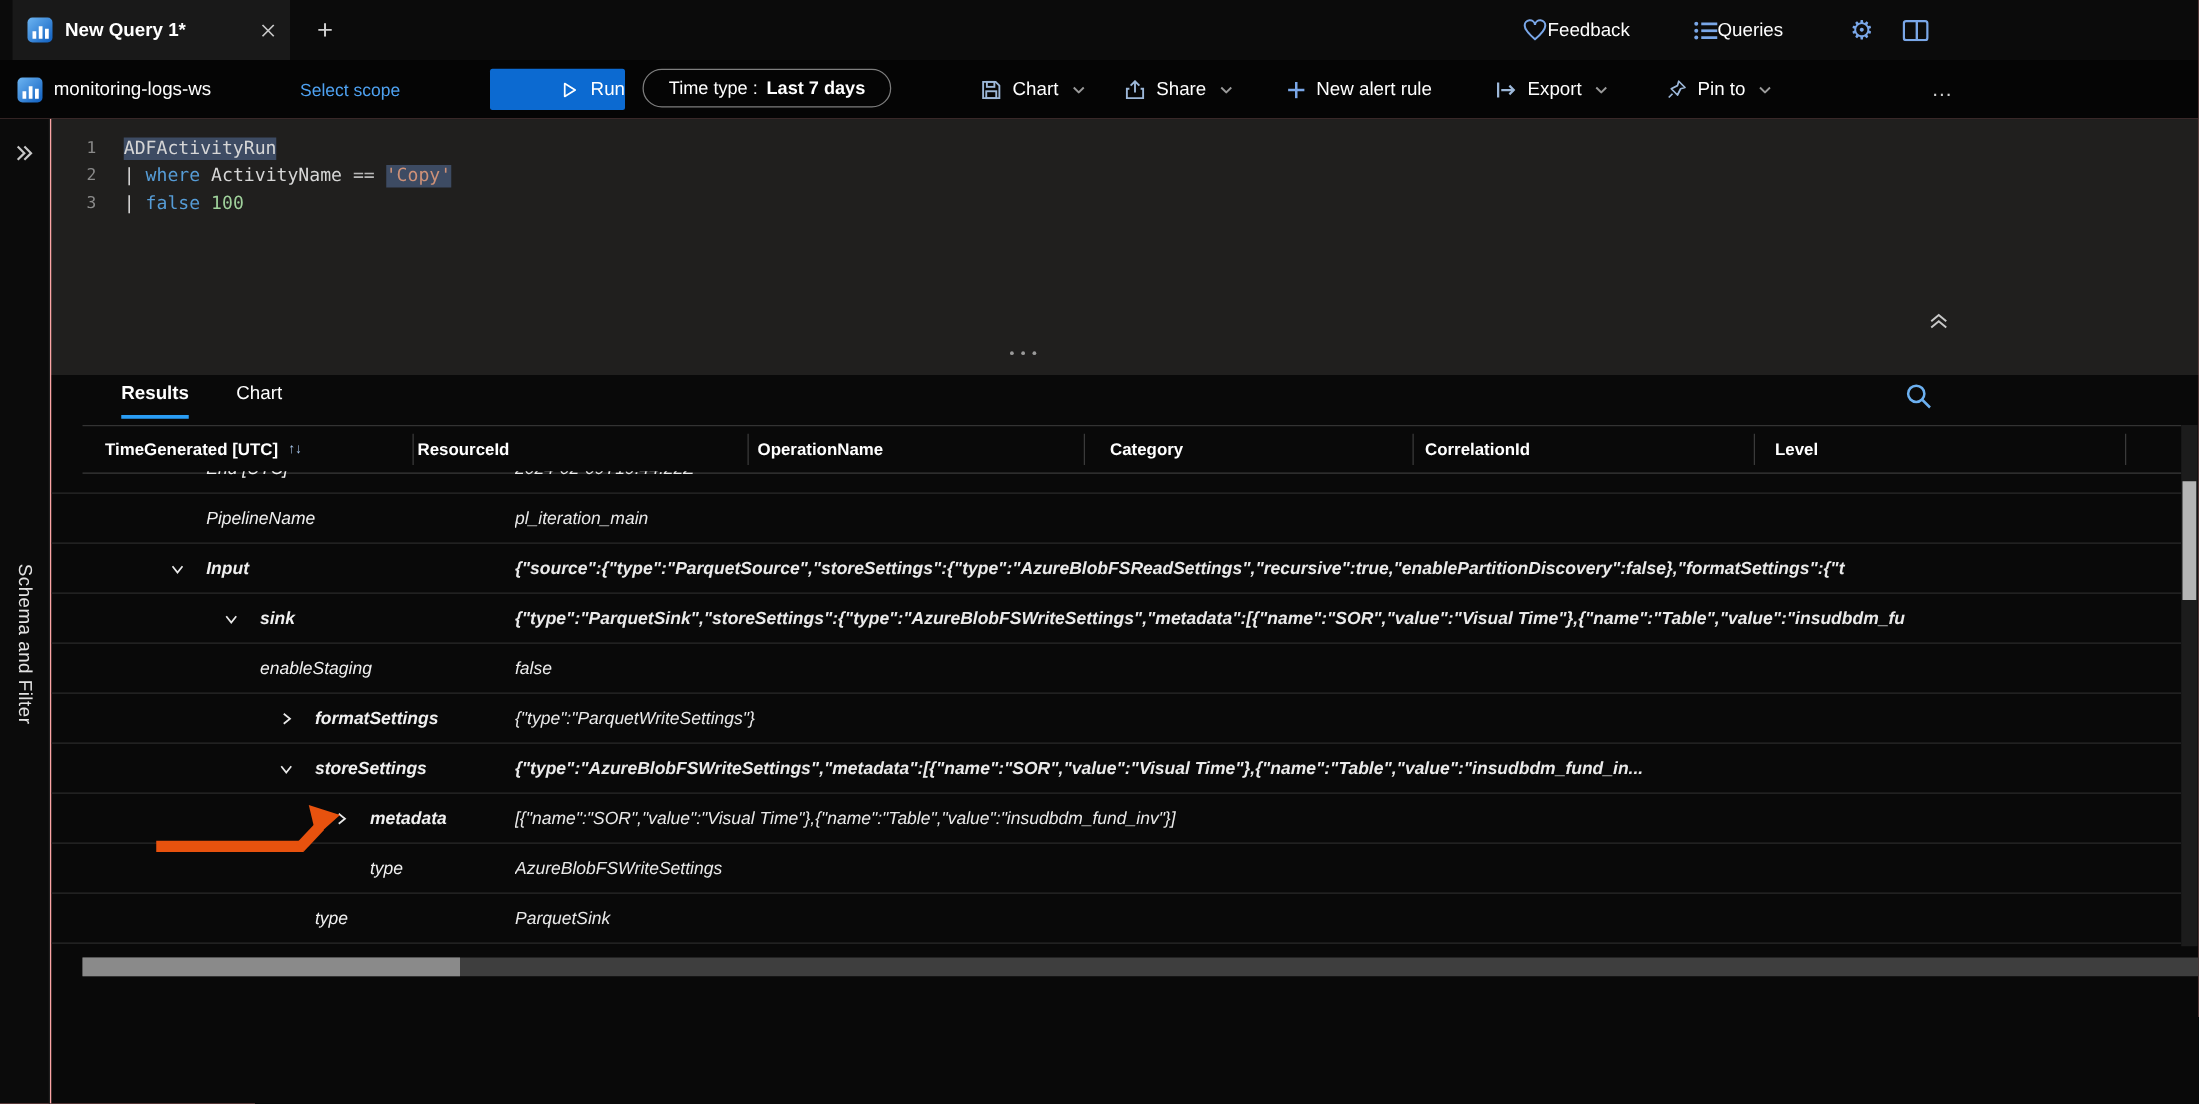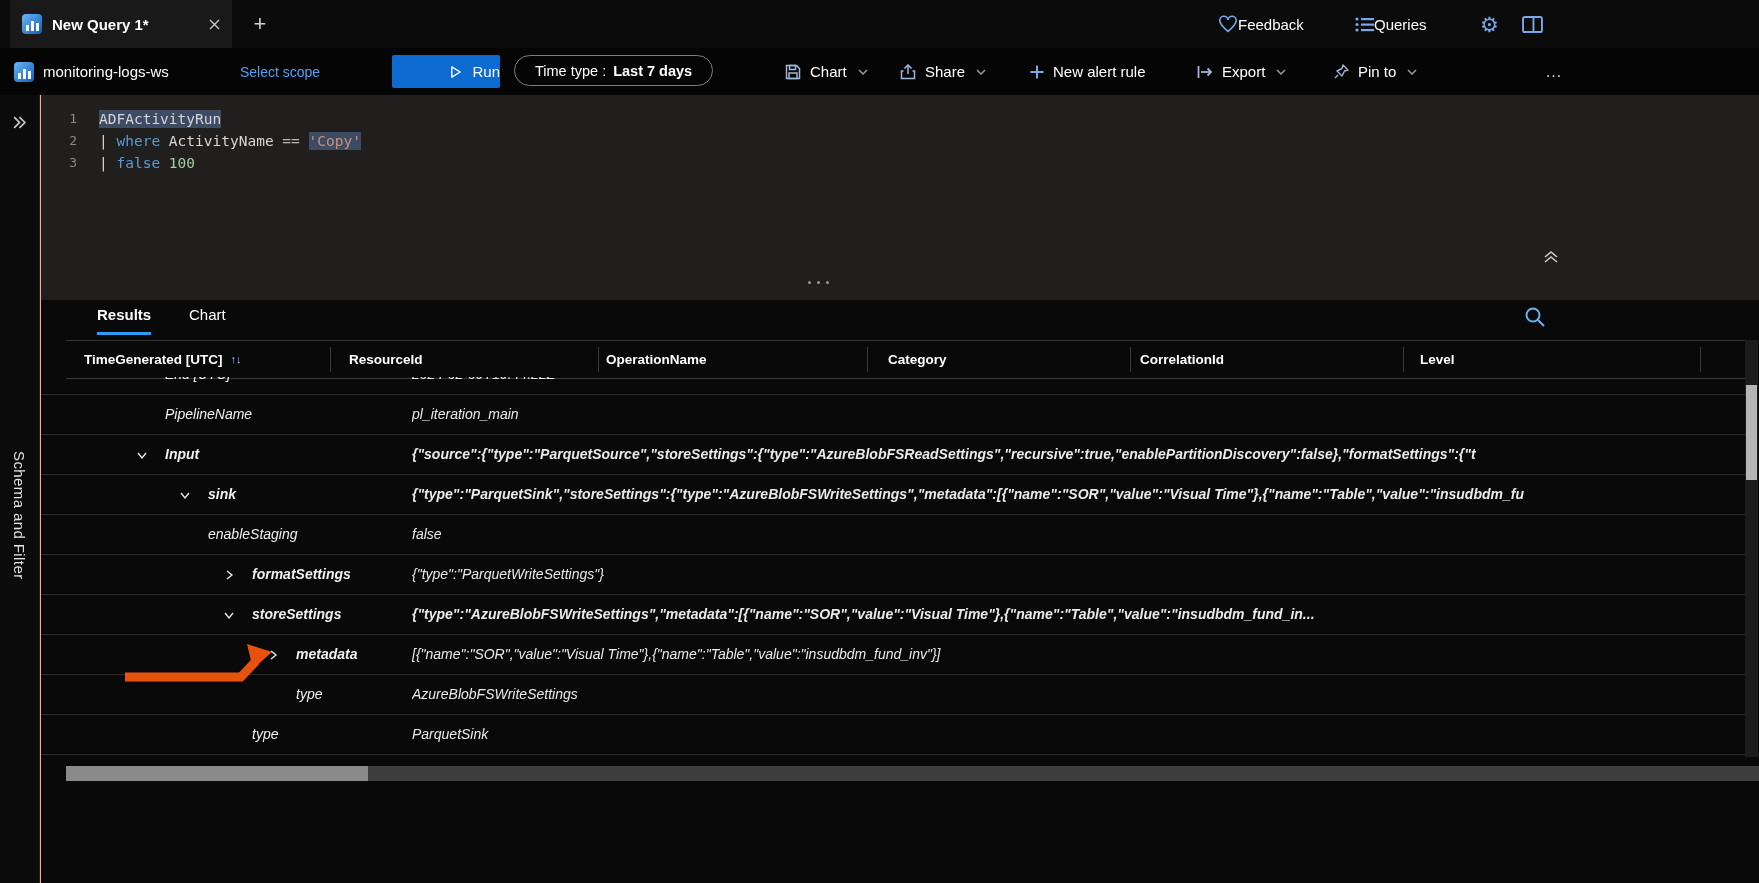--- a/index.html
+++ b/index.html
@@ -275,21 +275,21 @@
           <circle cx="9" cy="9" r="6.5" fill="none" stroke="#6cb0f0" stroke-width="2"></circle>
           <line x1="14" y1="14" x2="20" y2="20" stroke="#6cb0f0" stroke-width="2"></line>
         </svg>
     </div>
 
     <div class="res-header">
       <div class="col-h" style="left:18px">
         <span>TimeGenerated [UTC]</span>
         <span class="sort-ico">↑↓</span>
       </div>
-      <div class="col-h" style="left:283px">
+      <div class="col-h" style="left:268px">
           <span>ResourceId</span>
         </div>
       <div class="col-h" style="left:540px">
           <span>OperationName</span>
         </div>
       <div class="col-h" style="left:822px">
           <span>Category</span>
         </div>
       <div class="col-h" style="left:1074px">
           <span>CorrelationId</span>

